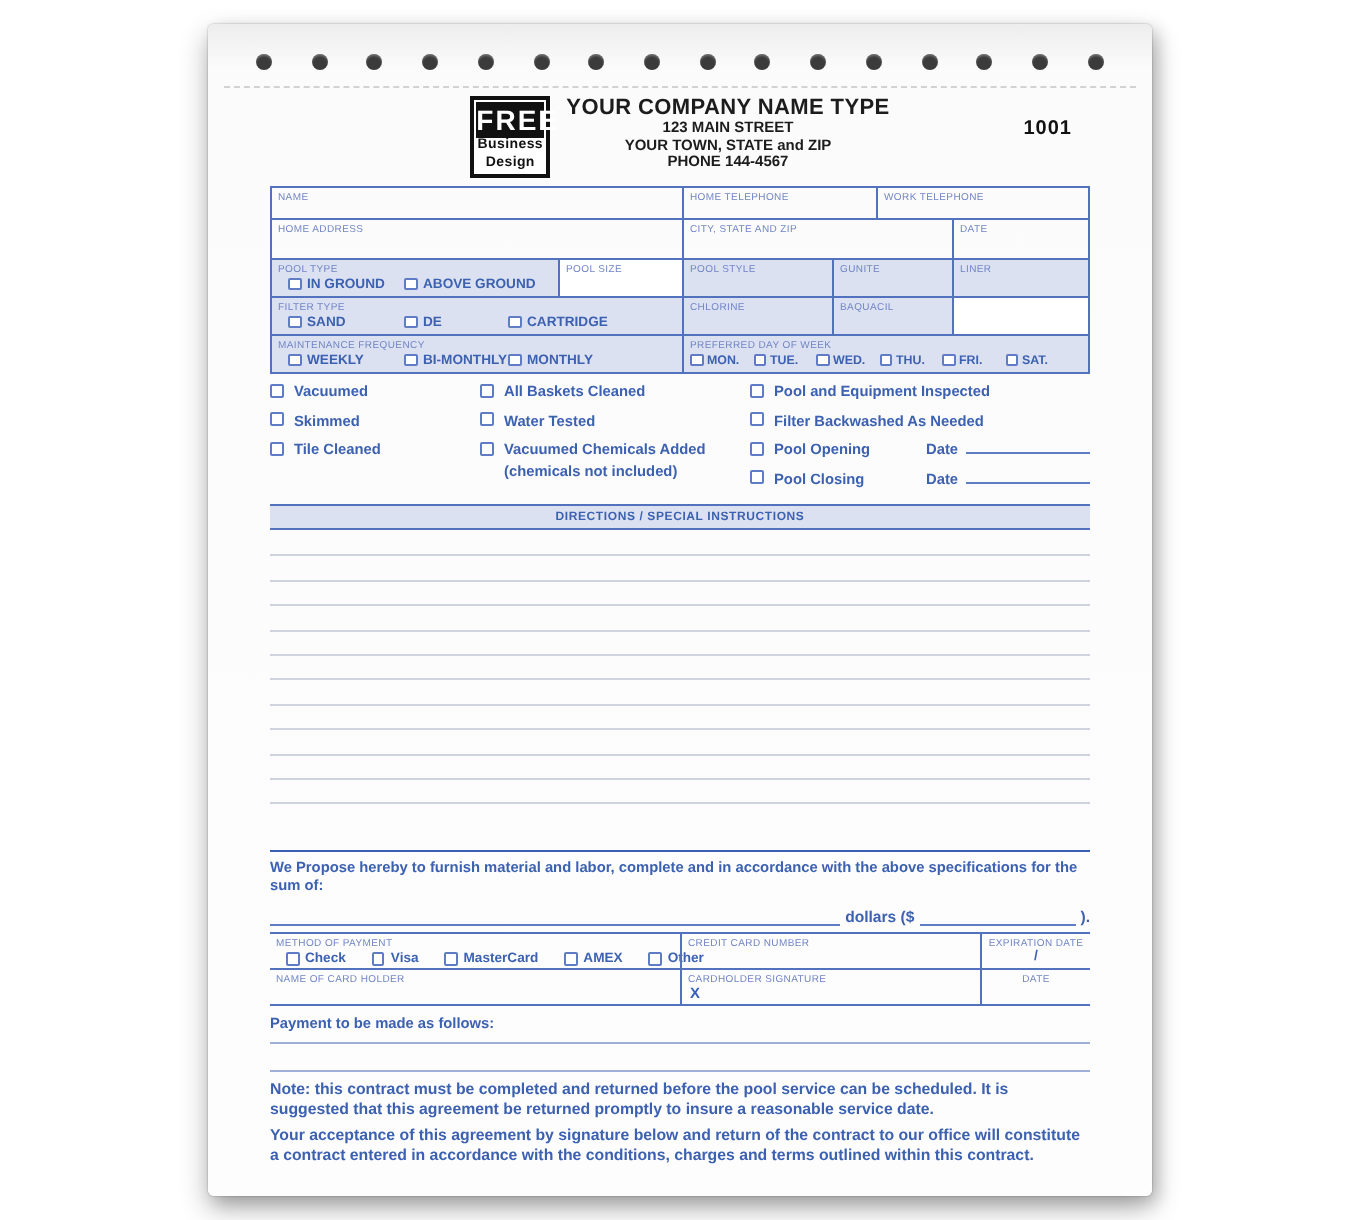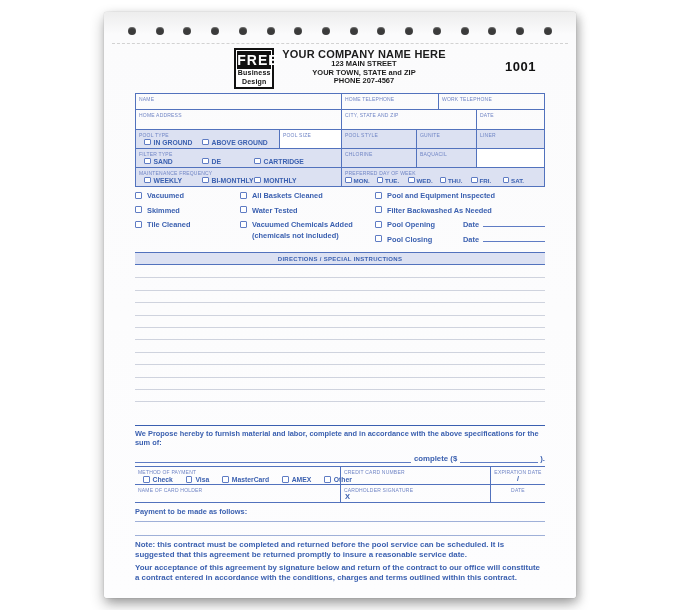--- a/index.html
+++ b/index.html
@@ -14,21 +14,21 @@
   .inner { padding:0 31px; position:relative; }
 
   
   .holes { display:flex; justify-content:space-between; padding:15px 24px 0 24px; }
   .hole { width:8px; height:8px; border-radius:50%; background:#3b3b3b; box-shadow:inset 0 1px 1px rgba(255,255,255,.25); }
   .perforation { border-top:1px dashed #d2d2d2; margin:8px 8px 0 8px; }
 
   
   .title { text-align:center; margin-top:4px; font-family:"DejaVu Serif", serif;
     font-size:15px; font-weight:700; letter-spacing:1.6px; color:#c53a50; }
-  .formnum { position:absolute; right:40px; top:47px; font-size:13px; font-weight:700;
+  .formnum { position:absolute; right:40px; top:47px; font-size:10px; font-weight:700;
     color:#111; letter-spacing:.5px; }
   .company-block { display:flex; justify-content:center; align-items:flex-start; gap:8px; margin-top:4px; height:40px; }
   .logo { width:40px; border:2px solid #111; background:#fff; text-align:center; padding:1px; flex:none; }
   .logo-free { background:#111; color:#fff; font-size:14px; font-weight:700; letter-spacing:1px; padding:1px 0;text-align:right; }
   .logo-line { font-size:7px; font-weight:700; color:#111; line-height:8.5px; letter-spacing:.2px; }
   .company { text-align:center; color:#1c1c1c; }
   .co-name { font-size:11px; font-weight:700; letter-spacing:.2px; }
   .co-line { font-size:7.5px; font-weight:600; line-height:8.6px; }
 
   
@@ -127,24 +127,24 @@
 
     <div class="formnum">1001</div>
 
     <div class="company-block">
       <div class="logo">
         <div class="logo-free">FREE</div>
         <div class="logo-line">Business</div>
         <div class="logo-line">Design</div>
       </div>
       <div class="company">
-        <div class="co-name">YOUR COMPANY NAME HERE</div>
+        <div class="co-name">YOUR COMPANY NAME TYPE</div>
         <div class="co-line">123 MAIN STREET</div>
         <div class="co-line">YOUR TOWN, STATE and ZIP</div>
-        <div class="co-line">PHONE 207-4567</div>
+        <div class="co-line">PHONE 144-4567</div>
       </div>
     </div>
 
     <div class="inner">
 
       <div class="grid">
         <div class="grow">
           <div class="cell r1" style="width:205px">
             <div class="flabel">NAME</div>
           </div>
@@ -334,21 +334,21 @@
         <div class="rule-line"></div>
         <div class="rule-line"></div>
         <div class="rule-line"></div>
         <div class="rule-line"></div>
         <div class="rule-line"></div>
       </div>
 
       <div class="proposal">We Propose hereby to furnish material and labor, complete and in accordance with the above specifications for the sum of:</div>
       <div class="dollar-row">
         <span class="fill-line"></span>
-        <span class="dollar-text">complete ($</span>
+        <span class="dollar-text">dollars ($</span>
         <span class="short-line"></span>
         <span class="close-text">).</span>
       </div>
 
       <div class="paygrid">
         <div class="payrow">
           <div class="pc pc-method">
             <div class="flabel">METHOD OF PAYMENT</div>
             <div class="methods">
               <span class="cbw">

